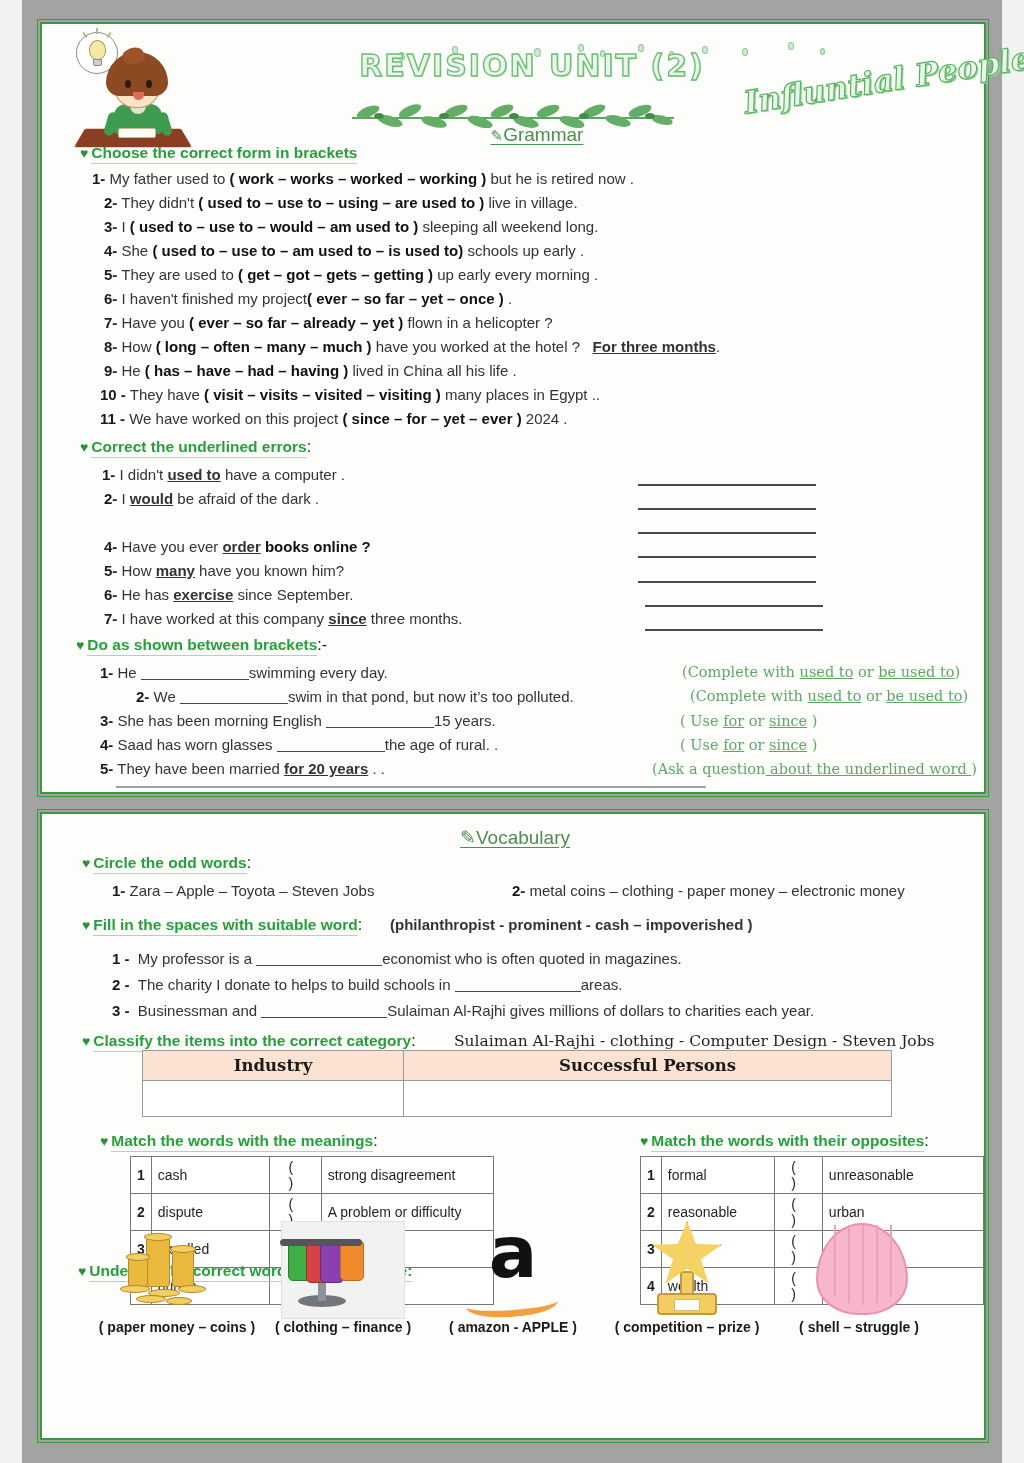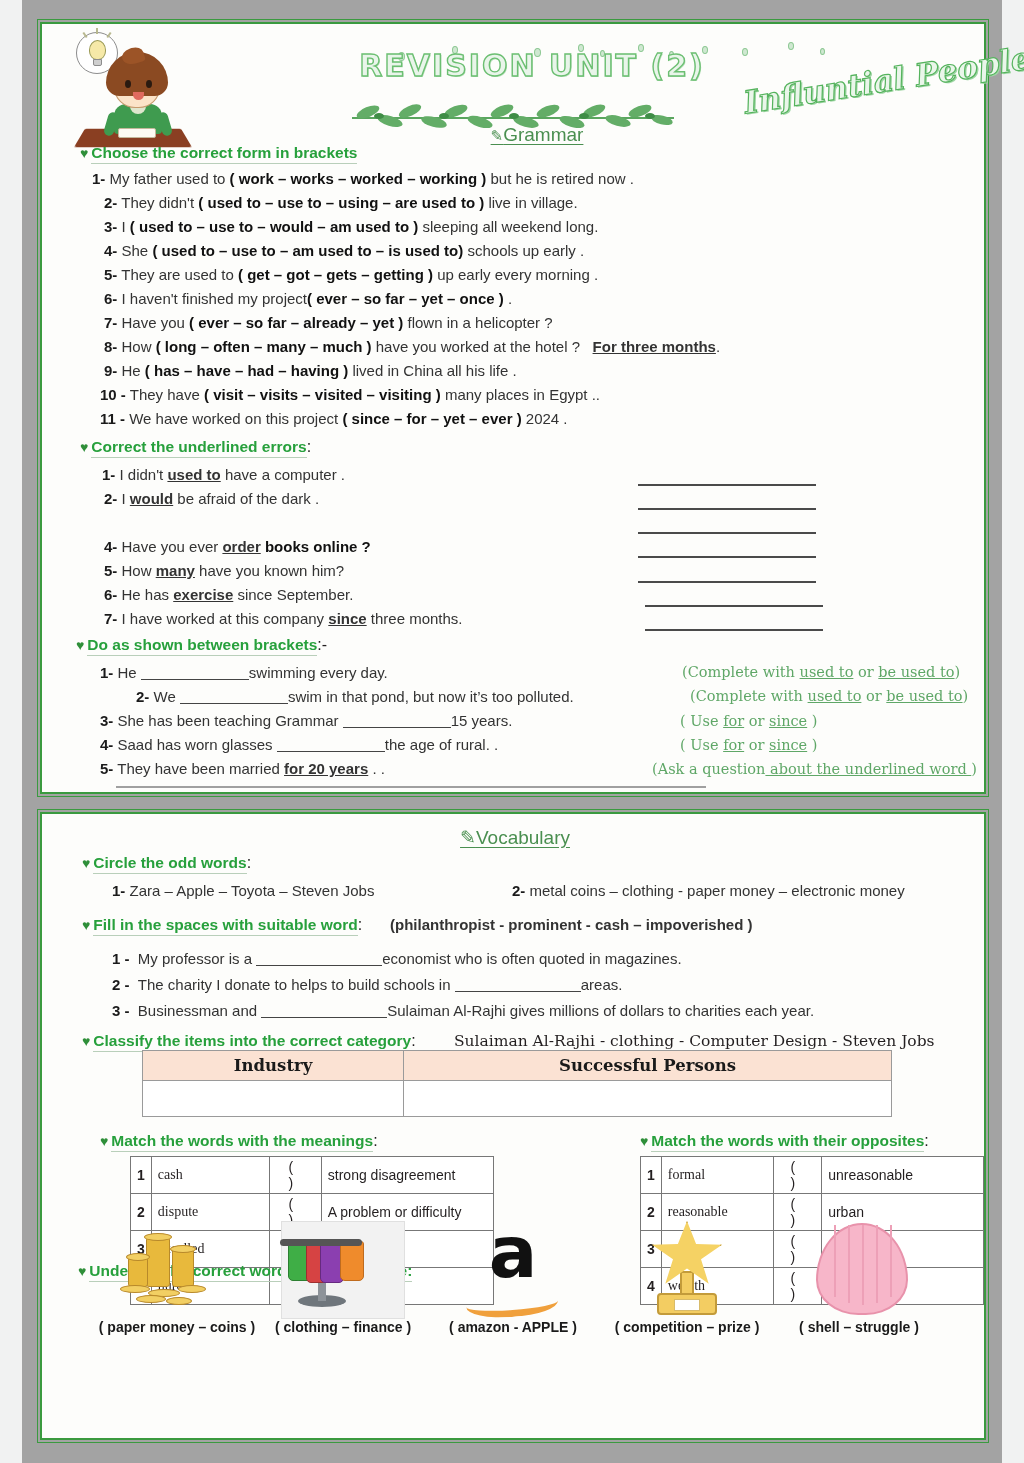--- a/index.html
+++ b/index.html
@@ -162,21 +162,21 @@
     background:#fbe2d3; border:1px solid #9a9a9a;
     font-size:16.5px; font-weight:bold; padding:5px 17px; color:#1a1a1a;
   }
   .cat-table td{ border:1px solid #9a9a9a; height:36px; background:#fff; }
 
   .match-wrap{ position:absolute; }
   .match-table{ border-collapse:collapse; font-size:14px;
                 font-family:"Liberation Sans", sans-serif; background:#fff;}
   .match-table td{ border:1px solid #777; padding:2px 6px; height:22px; }
   .match-table td.idx{ font-weight:bold; text-align:center; width:20px; }
-  .match-table td.word{ width:118px;font-family:Liberation Serif, serif; }
+  .match-table td.word{ width:118px; }
   .match-table td.par{ width:52px; text-align:center; letter-spacing:9px;}
   .match-table td.mean{ width:172px; }
 
   
   .pic-row{ position:absolute; left:30px; top:385px; width:900px; height:150px;}
   .pic-cell{ position:absolute; width:170px; text-align:center; }
   .pic-box{ height:100px; position:relative; }
   .pic-cap{
     font-size:14px; font-weight:bold; color:#1a1a1a; white-space:nowrap;
     font-family:"Liberation Sans", sans-serif;
@@ -388,21 +388,21 @@
     <div class="q" style="left:58px; top:640px;">
       <span class="num">1-</span>
       <span>He </span><span class="blank-line" style="width:108px;"></span><span>swimming every day.</span>
     </div>
     <div class="q" style="left:58px; top:664px;margin-left:36px;">
       <span class="num">2-</span>
       <span>We </span><span class="blank-line" style="width:108px;"></span><span>swim in that pond, but now it’s too polluted.</span>
     </div>
     <div class="q" style="left:58px; top:688px;">
       <span class="num">3-</span>
-      <span>She has been teaching Grammar </span><span class="blank-line" style="width:108px;"></span><span>15 years.</span>
+      <span>She has been morning English </span><span class="blank-line" style="width:108px;"></span><span>15 years.</span>
     </div>
     <div class="q" style="left:58px; top:712px;">
       <span class="num">4-</span>
       <span>Saad has worn glasses </span><span class="blank-line" style="width:108px;"></span><span>the age of rural. .</span>
     </div>
     <div class="q" style="left:58px; top:736px;">
       <span class="num">5-</span>
       <span>They have been married </span><span class="u">for 20 years</span><span> .  .</span>
     </div>
 

